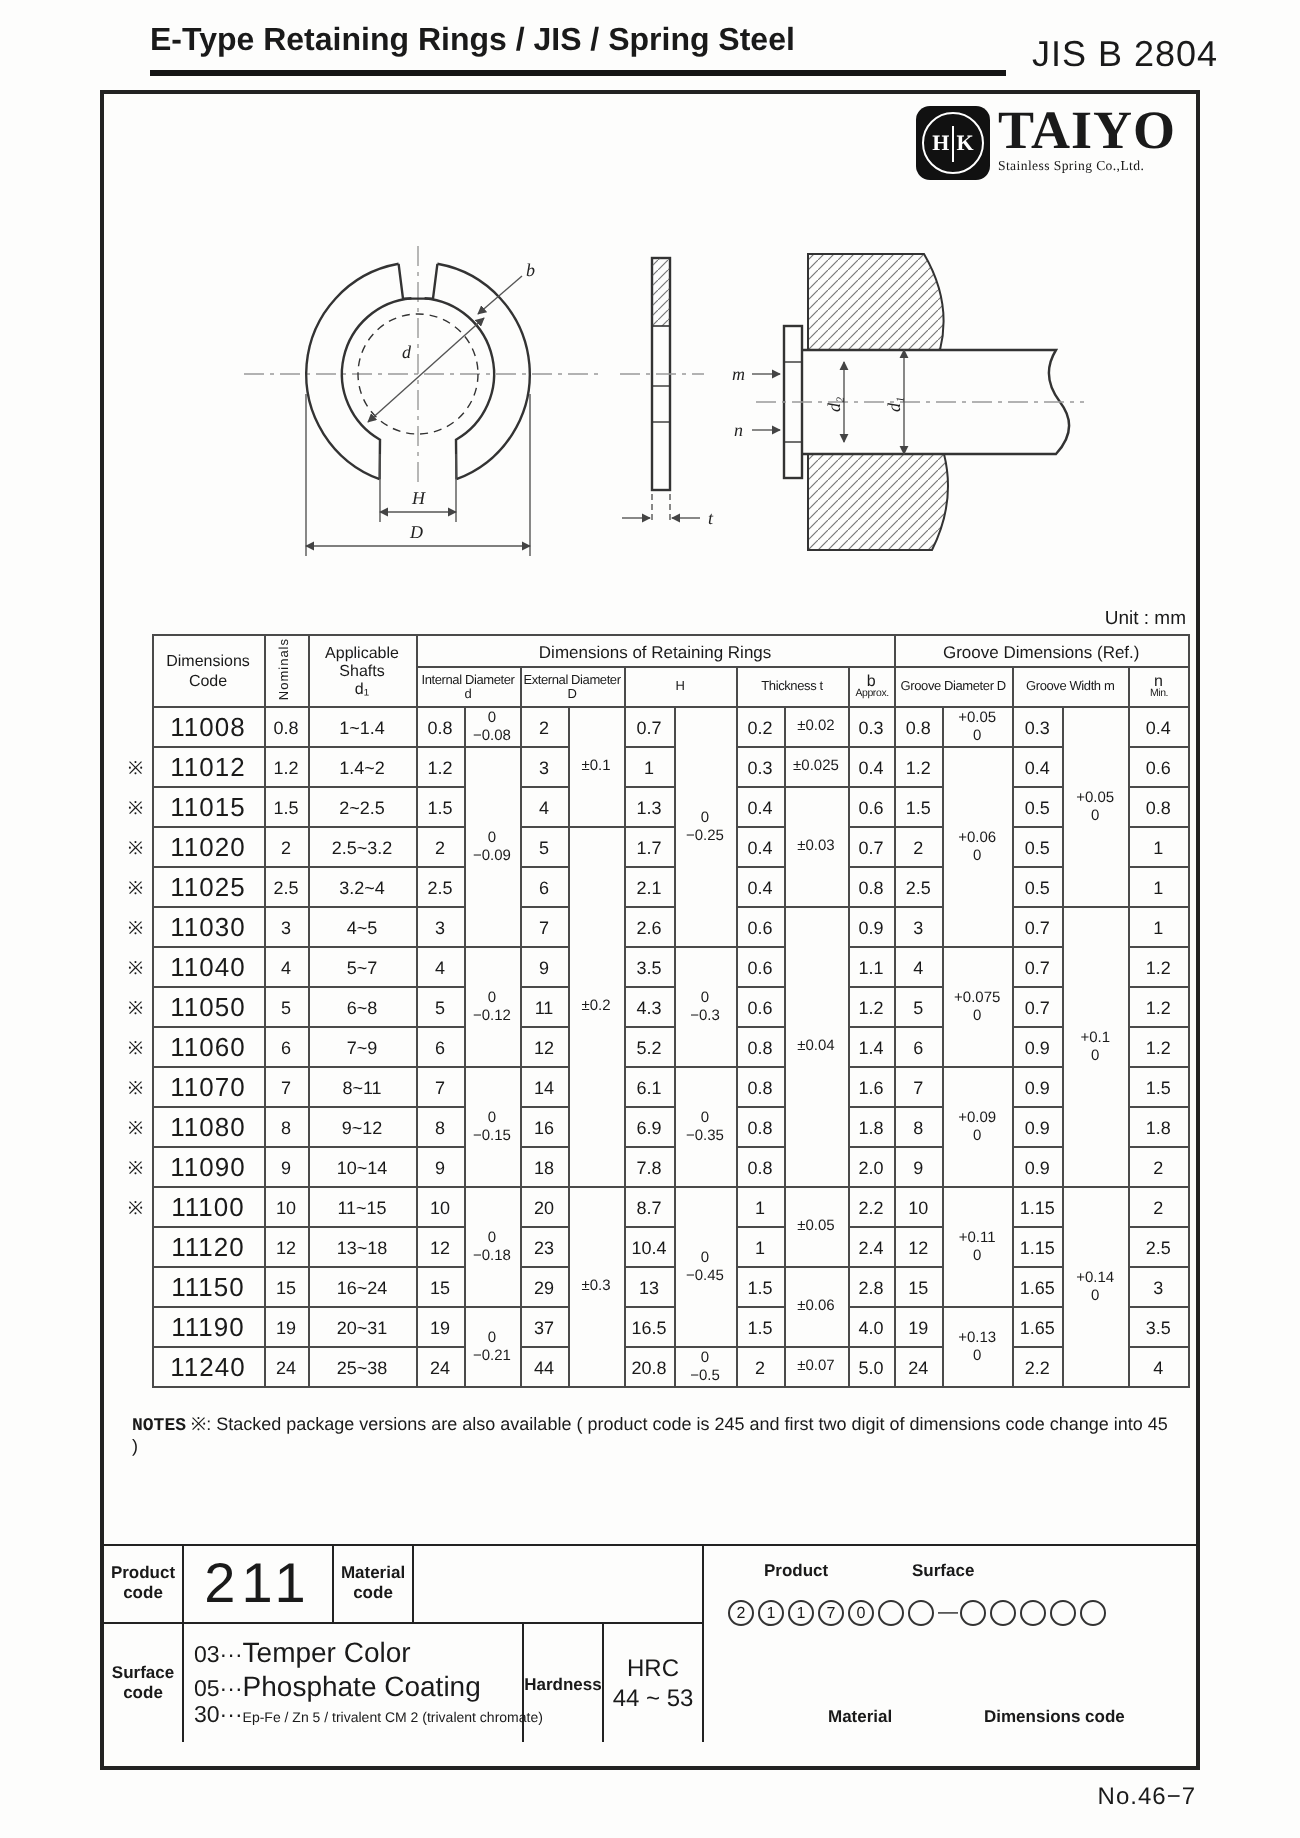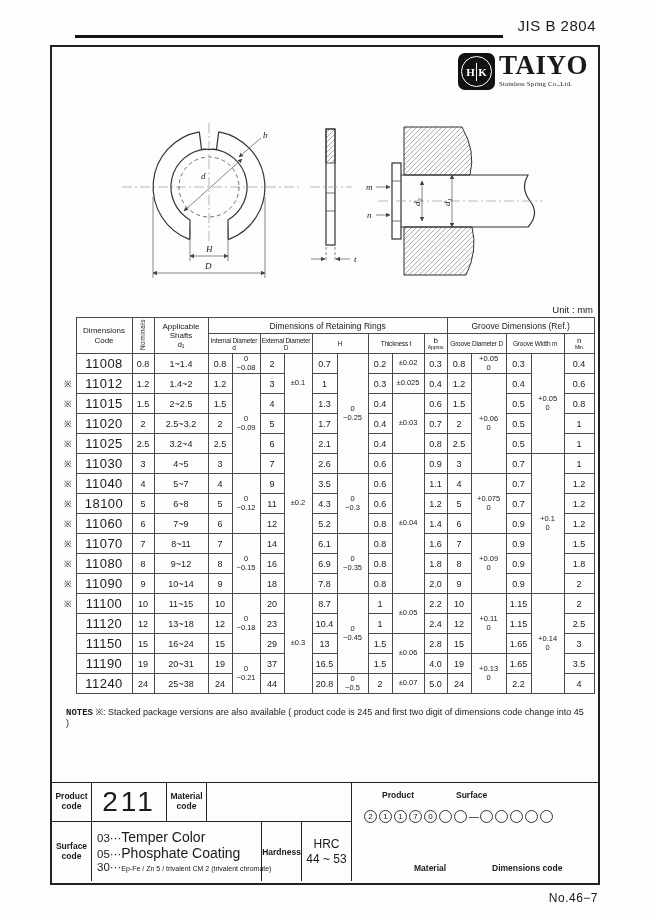--- a/index.html
+++ b/index.html
@@ -1,19 +1,19 @@
 <!DOCTYPE html>
 <html><head>
 <meta charset="utf-8">
 <style>
   html,body{margin:0;padding:0;background:#e9e9e9;}
   .page{position:relative;width:650px;height:919px;background:#fdfdfc;font-family:"Liberation Sans",sans-serif;color:#1a1a1a;overflow:hidden;}
   .title{position:absolute;left:75px;top:12px;font-size:16px;font-weight:bold;}
   .title-underline{position:absolute;left:75px;top:35px;width:428px;height:3px;background:#151515;}
-  .jis{position:absolute;right:54px;top:17px;font-size:15px;letter-spacing:.5px;}
+  .jis{position:absolute;right:41px;top:17px;font-size:18px;letter-spacing:.5px;}
   .main-box{position:absolute;left:50px;top:45px;width:550px;height:840px;border:2px solid #222;box-sizing:border-box;}
   
   .logo{position:absolute;top:6px;right:10px;display:flex;align-items:flex-start;}
   .emblem{position:relative;width:37px;height:37px;background:#111;border-radius:7px;}
   .emblem-circle{position:absolute;inset:3px;border:1.6px solid #fff;border-radius:50%;display:flex;align-items:center;justify-content:center;gap:1px;color:#fff;font-family:"Liberation Serif",serif;font-weight:bold;font-size:11px;}
   .emblem-bar{display:inline-block;width:1.5px;height:18px;background:#fff;}
   .logo-text{margin-left:4px;}
   .logo-name{font-family:"Liberation Serif",serif;font-weight:bold;font-size:27px;line-height:.95;letter-spacing:.5px;}
   .logo-sub{font-family:"Liberation Serif",serif;font-size:6.8px;margin-top:1px;letter-spacing:.2px;}
   
@@ -39,21 +39,21 @@
   .hstack .tiny{font-size:5.5px;transform:scale(.95);}
   .vert{writing-mode:vertical-rl;transform:rotate(180deg);font-size:6.5px;letter-spacing:.5px;}
   .code-cell{font-size:13px;letter-spacing:.5px;font-family:"Liberation Sans",sans-serif;margin-left:36px;}
   .num{font-size:9px;}
   .tol{font-size:7.5px;line-height:1.15;}
   .tol span{display:block;}
   
   .notes{position:absolute;left:14px;top:658px;font-size:9px;width:520px;}
   .notes-label{font-weight:bold;font-family:Liberation Mono, monospace;}
   
-  .footer{position:absolute;left:0;bottom:2px;width:100%;height:99px;border-top:1.5px solid #222;box-sizing:border-box;display:flex;}
+  .footer{position:absolute;left:0;bottom:12px;width:100%;height:99px;border-top:1.5px solid #222;box-sizing:border-box;display:flex;}
   .footer-left{width:300px;border-right:1.5px solid #222;box-sizing:border-box;display:flex;flex-direction:column;}
   .f-row{display:flex;box-sizing:border-box;}
   .f-row1{height:39px;border-bottom:1px solid #222;}
   .f-row2{flex:1;}
   .f-cell{box-sizing:border-box;border-right:1px solid #222;display:flex;align-items:center;justify-content:center;}
   .f-label{width:40px;font-size:8.5px;font-weight:bold;text-align:center;white-space:pre-line;line-height:1.15;}
   .f-big{width:75px;font-size:28px;letter-spacing:3px;}
   .f-material-val{flex:1;border-right:none;font-size:13px;justify-content:flex-start;padding-left:8px;}
   .f-surface-list{width:170px;flex-direction:column;align-items:flex-start;justify-content:center;padding-left:5px;}
   .surface-option{font-size:11.5px;line-height:1.15;white-space:nowrap;}
@@ -72,20 +72,21 @@
   .pn-surface{top:7px;left:104px;}
   .pn-material{bottom:8px;left:62px;}
   .pn-dims{bottom:8px;left:140px;}
   .page-no{position:absolute;right:52px;top:891px;font-size:12px;letter-spacing:.5px;}
 </style>
 </head>
 <body>
 
 <div class="page">
 
+  <div class="title">E-Type Retaining Rings / JIS / Spring Steel</div>
   <div class="title-underline"></div>
   <div class="jis">JIS B 2804</div>
 
   <div class="main-box">
 
     <div class="logo">
       <div class="emblem">
         <div class="emblem-circle">
             <span>H</span>
             <span class="emblem-bar"></span>
@@ -366,21 +367,21 @@
             <td class="num">4</td>
             <td class="tol" rowspan="3">
               <span>+0.075</span>
               <span>0</span>
             </td>
             <td class="num">0.7</td>
             <td class="num">1.2</td>
           </tr>
           <tr>
             <td class="star">※</td>
-            <td class="code-cell">18100</td>
+            <td class="code-cell">11050</td>
             <td class="num">5</td>
             <td class="num">6~8</td>
             <td class="num">5</td>
             <td class="num">11</td>
             <td class="num">4.3</td>
             <td class="num">0.6</td>
             <td class="num">1.2</td>
             <td class="num">5</td>
             <td class="num">0.7</td>
             <td class="num">1.2</td>

